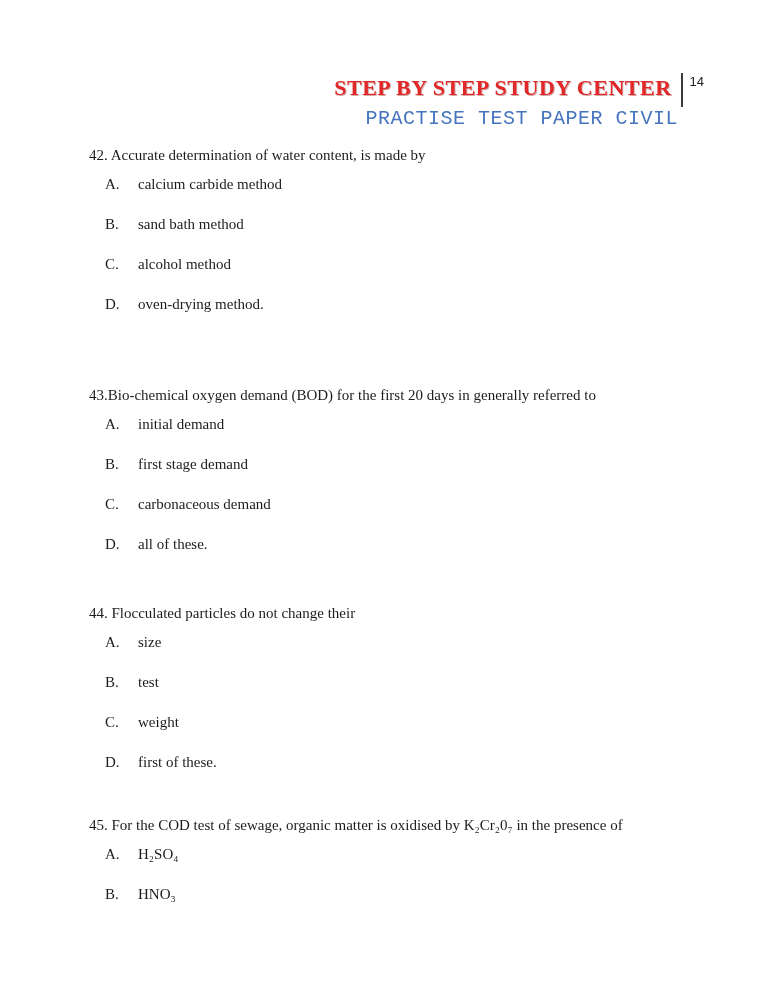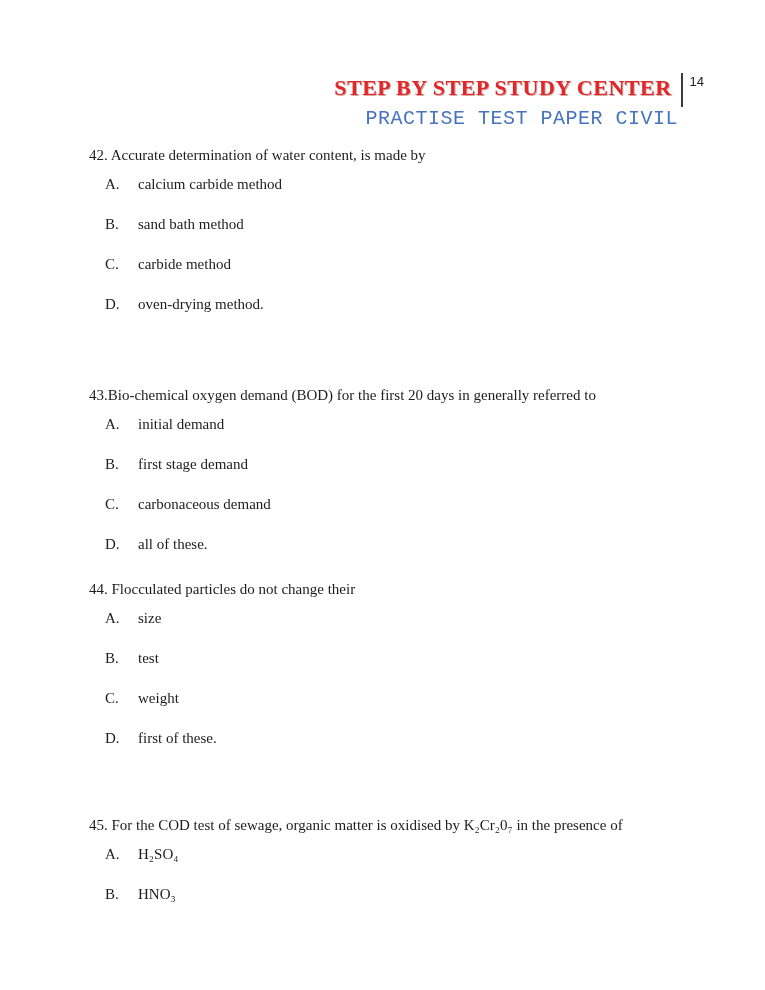--- a/index.html
+++ b/index.html
@@ -86,21 +86,21 @@
   }
   .option:first-child { margin-top: 10px; }
   .opt-letter {
     flex: 0 0 33px;
     margin-left: 16px;
   }
   .opt-text { white-space: nowrap; }
 
   .q-42 { top: 146px; }
   .q-43 { top: 386px; }
-  .q-44 { top: 580px; }
+  .q-44 { top: 604px; }
   .q-45 { top: 788px; margin-top: 28px; }
 </style>
 </head>
 <body>
 
 <div class="page">
 
   <div class="header">
     <div class="title-row">
       <span class="red-title">STEP BY STEP STUDY CENTER</span>
@@ -116,21 +116,21 @@
       <div class="option">
         <span class="opt-letter">A.</span>
         <span class="opt-text">calcium carbide method</span>
       </div>
       <div class="option">
         <span class="opt-letter">B.</span>
         <span class="opt-text">sand bath method</span>
       </div>
       <div class="option">
         <span class="opt-letter">C.</span>
-        <span class="opt-text">carbide method</span>
+        <span class="opt-text">alcohol method</span>
       </div>
       <div class="option">
         <span class="opt-letter">D.</span>
         <span class="opt-text">oven-drying method.</span>
       </div>
     </div>
   </div>
 
   <div class="question q-43">
     <div class="q-line">43.Bio-chemical oxygen demand (BOD) for the first 20 days in generally referred to</div>

